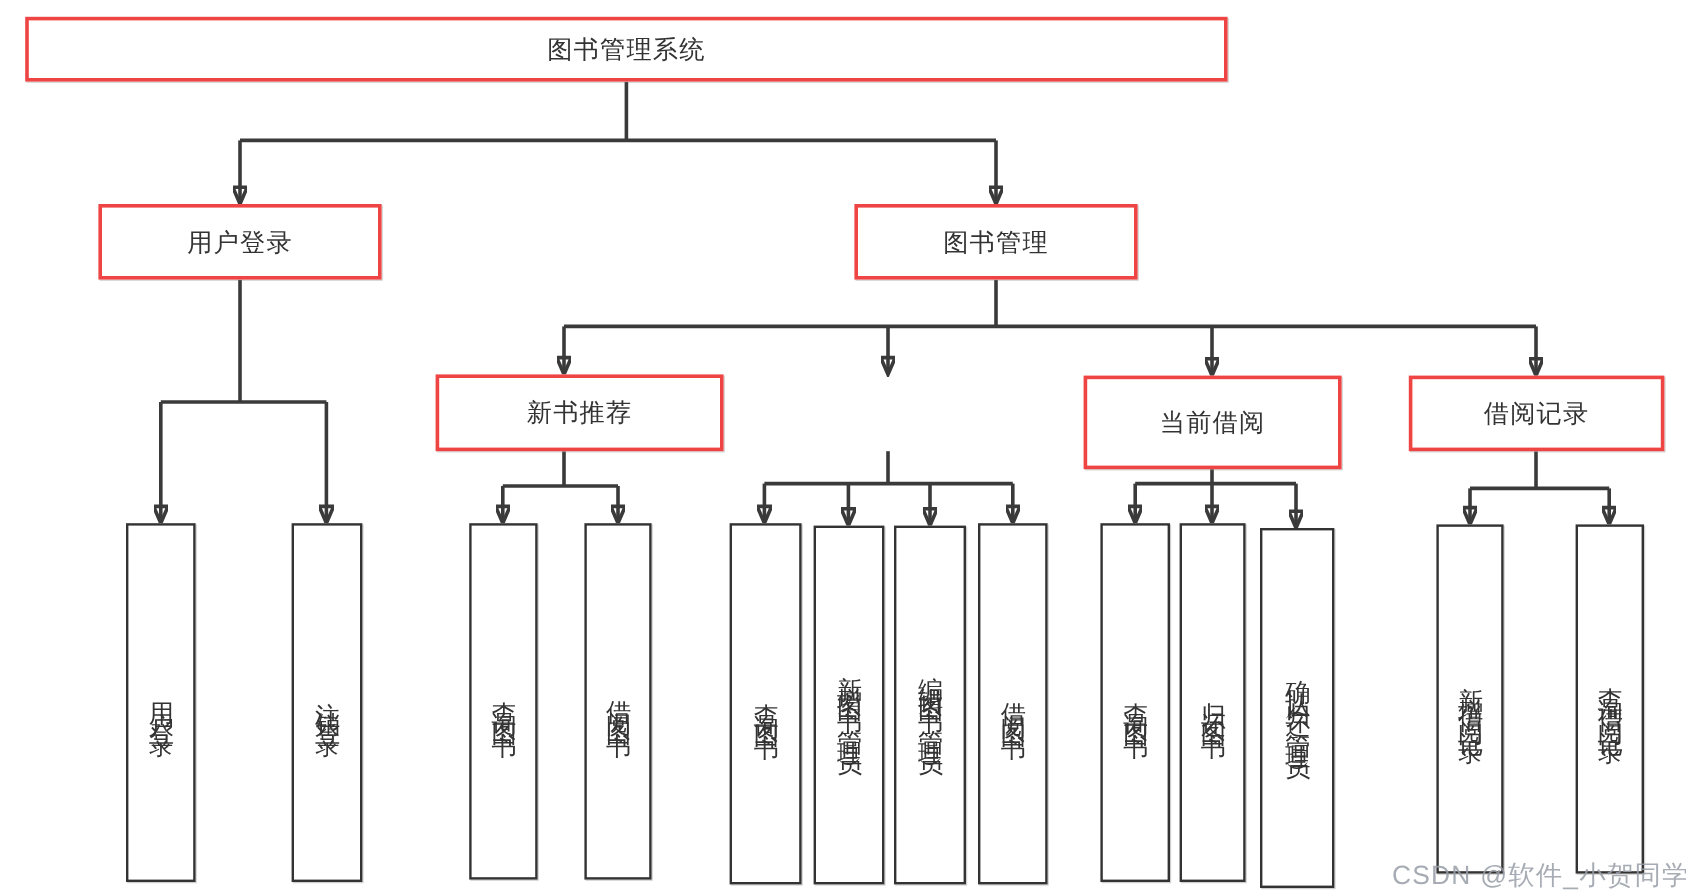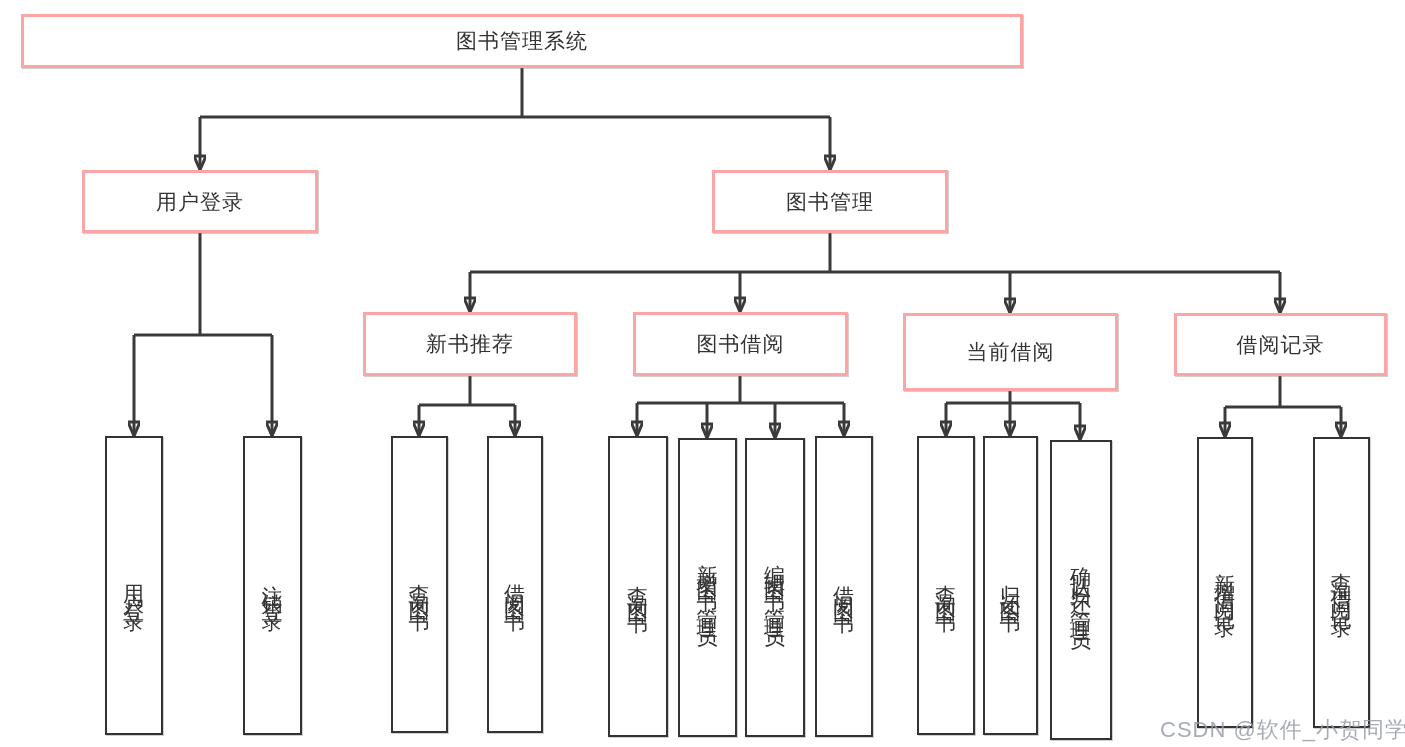--- a/index.html
+++ b/index.html
@@ -14,21 +14,21 @@
   #connectors {
     position: absolute;
     left: 0; top: 0;
     width: 1405px; height: 747px;
   }
   #connectors path { stroke: #3a3a3a; stroke-width: 3; fill: none; }
   .hbox {
     position: absolute;
     box-sizing: border-box;
     background: #ffffff;
-    border: 3px solid #fca5a5;
+    border: 3px solid #ef4444;
     display: flex;
     align-items: center;
     justify-content: center;
     font-size: 21px;
     color: #333333;
     letter-spacing: 1px;
     box-shadow: 1px 1px 0 rgba(120,120,120,0.35);
   }
   .vbox {
     position: absolute;
@@ -130,25 +130,22 @@
     <span>图书管理系统</span>
   </div>
 
   <div class="hbox" style="left:82px; top:170px; width:236px; height:63px;">
     <span>用户登录</span>
   </div>
   <div class="hbox" style="left:712px; top:170px; width:236px; height:63px;">
     <span>图书管理</span>
   </div>
 
-  <div class="hbox" style="left:363px; top:312px; width:214px; height:64px;">
+  <div class="hbox" style="left:363px; top:312px; width:240px; height:64px;">
     <span>新书推荐</span>
-  </div>
-  <div class="hbox" style="left:633px; top:312px; width:215px; height:64px;">
-    <span>图书借阅</span>
   </div>
   <div class="hbox" style="left:903px; top:313px; width:215px; height:78px;">
     <span>当前借阅</span>
   </div>
   <div class="hbox" style="left:1174px; top:313px; width:213px; height:63px;">
     <span>借阅记录</span>
   </div>
 
   <div class="vbox" style="left:105px; top:436px; width:58px; height:299px;">
     <span class="vtext">用户登录</span>

